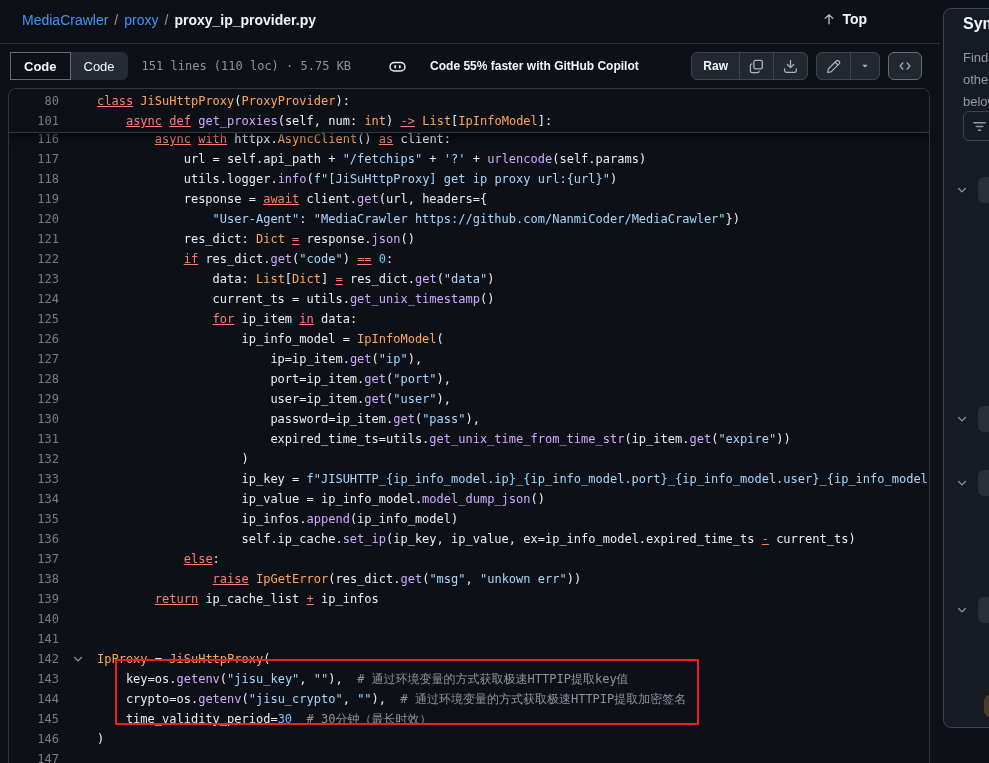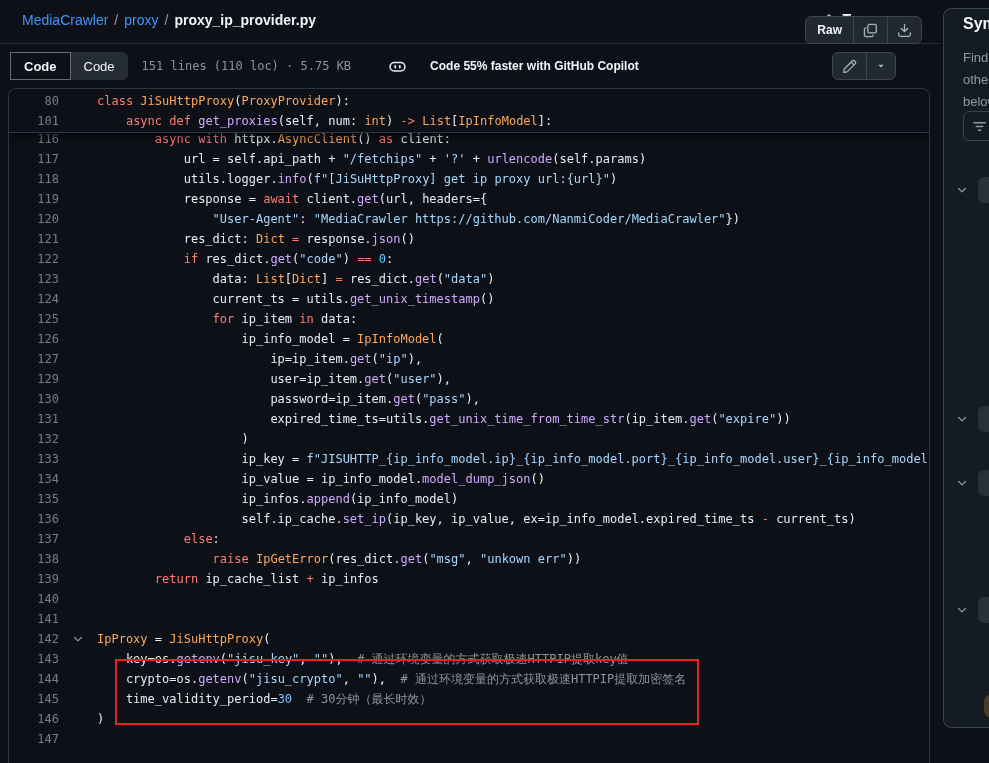--- a/index.html
+++ b/index.html
@@ -18,39 +18,39 @@
   .top-btn { position:absolute; right:73px; top:11px; display:flex; align-items:center; gap:6px;
              font-size:14px; font-weight:600; color:#f0f6fc; cursor:pointer; }
   
   .toolbar { position:absolute; left:0; top:44px; width:940px; height:44px; display:flex; align-items:center; padding-left:10px; }
   .seg { display:flex; align-items:center; background:#262c36; border-radius:6px; height:28px; }
   .seg-on { height:28px; display:flex; align-items:center; padding:0 13px; background:#0d1117;
             border:1px solid #656c76; border-radius:0; font-size:13px; font-weight:600; color:#f0f6fc; cursor:pointer; }
   .seg-off { padding:0 13px; font-size:13px; font-weight:500; color:#f0f6fc; cursor:pointer; }
   .meta { margin-left:14px; font-family:"DejaVu Sans Mono", monospace; font-size:12px; color:#8b949e; white-space:nowrap; }
   .copilot { margin-left:38px; display:flex; align-items:center; gap:24px; font-size:12px; font-weight:700; color:#f0f6fc; white-space:nowrap; cursor:pointer; }
-  .actions { margin-left:auto; margin-right:18px; display:flex; align-items:center; gap:8px;flex-direction:column; }
+  .actions { margin-left:auto; margin-right:18px; display:flex; align-items:center; gap:8px; }
   .btngroup { display:flex; align-items:stretch; height:28px; background:#212830; border:1px solid #3d444d; border-radius:6px; overflow:hidden; }
   .gbtn { display:flex; align-items:center; padding:0 9px; border-left:1px solid #3d444d; cursor:pointer; color:#aab2bd; }
   .gbtn:first-child { border-left:none; }
   .gbtn .lbl { font-size:12px; font-weight:600; color:#f0f6fc; padding:0 2px; }
   .solo { height:28px; width:34px; display:flex; align-items:center; justify-content:center;
           background:#212830; border:1px solid #656c76; border-radius:6px; cursor:pointer; color:#aab2bd; }
   
   .code-panel { position:absolute; left:8px; top:88px; width:922px; height:675px;
                 border:1px solid #30363d; border-bottom:none; border-radius:8px 8px 0 0; overflow:hidden;
                 font-family:"DejaVu Sans Mono", monospace; font-size:12px; background:#0d1117; }
   .lines { position:absolute; left:0; top:40px; right:0; }
   .sticky { position:absolute; left:0; top:0; right:0; height:44px; z-index:2; background:#0d1117;
             border-bottom:1px solid #2f3742; box-shadow:0 4px 7px rgba(1,4,9,.55); padding-top:2px; }
   .row { display:flex; height:20px; line-height:20px; white-space:pre; }
   .ln { width:50px; flex:none; text-align:right; color:#767d86; cursor:pointer; }
   .gap { width:38px; flex:none; display:flex; align-items:center; justify-content:center; color:#8b949e; }
   .codetext { flex:none; white-space:pre; }
-  .tk-p { color:var(--plain); } .tk-k { color:var(--kw); } .tk-s { color:var(--str); }
+  .tk-p { color:var(--plain); } .tk-k { color:var(--kw);text-decoration:underline; } .tk-s { color:var(--str); }
   .tk-n { color:var(--num); } .tk-f { color:var(--fn); } .tk-c { color:var(--typ); }
   .tk-m { color:var(--com); }
   .redbox { position:absolute; left:106px; top:570px; width:584px; height:66px;
             border:2px solid var(--ann); z-index:3; pointer-events:none; }
   
   .sidebar { position:absolute; left:943px; top:8px; width:70px; height:720px; background:#151b23;
              border:1px solid #3d444d; border-radius:8px; overflow:hidden; z-index:4; }
   .sb-title { position:absolute; left:19px; top:6px; font-size:16px; font-weight:700; color:#f0f6fc; white-space:nowrap; }
   .sb-desc { position:absolute; left:19px; top:38px; font-size:13px; line-height:22px; color:#9198a1; white-space:nowrap; }
   .sb-filter { position:absolute; left:19px; top:102px; width:60px; height:30px; border:1px solid #3d444d;
@@ -151,20 +151,21 @@
         <div class="row"><span class="ln">118</span><span class="gap"></span><span class="codetext"><span class="tk-p">            utils.logger.</span><span class="tk-f">info</span><span class="tk-p">(</span><span class="tk-s">f"[JiSuHttpProxy] get ip proxy url:{url}"</span><span class="tk-p">)</span></span></div>
         <div class="row"><span class="ln">119</span><span class="gap"></span><span class="codetext"><span class="tk-p">            response = </span><span class="tk-k">await</span><span class="tk-p"> client.</span><span class="tk-f">get</span><span class="tk-p">(url, headers={</span></span></div>
         <div class="row"><span class="ln">120</span><span class="gap"></span><span class="codetext"><span class="tk-p">                </span><span class="tk-s">"User-Agent"</span><span class="tk-p">: </span><span class="tk-s">"MediaCrawler https://github.com/NanmiCoder/MediaCrawler"</span><span class="tk-p">})</span></span></div>
         <div class="row"><span class="ln">121</span><span class="gap"></span><span class="codetext"><span class="tk-p">            res_dict: </span><span class="tk-c">Dict</span><span class="tk-p"> </span><span class="tk-k">=</span><span class="tk-p"> response.</span><span class="tk-f">json</span><span class="tk-p">()</span></span></div>
         <div class="row"><span class="ln">122</span><span class="gap"></span><span class="codetext"><span class="tk-p">            </span><span class="tk-k">if</span><span class="tk-p"> res_dict.</span><span class="tk-f">get</span><span class="tk-p">(</span><span class="tk-s">"code"</span><span class="tk-p">) </span><span class="tk-k">==</span><span class="tk-p"> </span><span class="tk-n">0</span><span class="tk-p">:</span></span></div>
         <div class="row"><span class="ln">123</span><span class="gap"></span><span class="codetext"><span class="tk-p">                data: </span><span class="tk-c">List</span><span class="tk-p">[</span><span class="tk-c">Dict</span><span class="tk-p">] </span><span class="tk-k">=</span><span class="tk-p"> res_dict.</span><span class="tk-f">get</span><span class="tk-p">(</span><span class="tk-s">"data"</span><span class="tk-p">)</span></span></div>
         <div class="row"><span class="ln">124</span><span class="gap"></span><span class="codetext"><span class="tk-p">                current_ts = utils.</span><span class="tk-f">get_unix_timestamp</span><span class="tk-p">()</span></span></div>
         <div class="row"><span class="ln">125</span><span class="gap"></span><span class="codetext"><span class="tk-p">                </span><span class="tk-k">for</span><span class="tk-p"> ip_item </span><span class="tk-k">in</span><span class="tk-p"> data:</span></span></div>
         <div class="row"><span class="ln">126</span><span class="gap"></span><span class="codetext"><span class="tk-p">                    ip_info_model = </span><span class="tk-c">IpInfoModel</span><span class="tk-p">(</span></span></div>
         <div class="row"><span class="ln">127</span><span class="gap"></span><span class="codetext"><span class="tk-p">                        ip=ip_item.</span><span class="tk-f">get</span><span class="tk-p">(</span><span class="tk-s">"ip"</span><span class="tk-p">),</span></span></div>
+        <div class="row"><span class="ln">128</span><span class="gap"></span><span class="codetext"><span class="tk-p">                        port=ip_item.</span><span class="tk-f">get</span><span class="tk-p">(</span><span class="tk-s">"port"</span><span class="tk-p">),</span></span></div>
         <div class="row"><span class="ln">129</span><span class="gap"></span><span class="codetext"><span class="tk-p">                        user=ip_item.</span><span class="tk-f">get</span><span class="tk-p">(</span><span class="tk-s">"user"</span><span class="tk-p">),</span></span></div>
         <div class="row"><span class="ln">130</span><span class="gap"></span><span class="codetext"><span class="tk-p">                        password=ip_item.</span><span class="tk-f">get</span><span class="tk-p">(</span><span class="tk-s">"pass"</span><span class="tk-p">),</span></span></div>
         <div class="row"><span class="ln">131</span><span class="gap"></span><span class="codetext"><span class="tk-p">                        expired_time_ts=utils.</span><span class="tk-f">get_unix_time_from_time_str</span><span class="tk-p">(ip_item.</span><span class="tk-f">get</span><span class="tk-p">(</span><span class="tk-s">"expire"</span><span class="tk-p">))</span></span></div>
         <div class="row"><span class="ln">132</span><span class="gap"></span><span class="codetext"><span class="tk-p">                    )</span></span></div>
         <div class="row"><span class="ln">133</span><span class="gap"></span><span class="codetext"><span class="tk-p">                    ip_key = </span><span class="tk-s">f"JISUHTTP_{ip_info_model.ip}_{ip_info_model.port}_{ip_info_model.user}_{ip_info_model</span></span></div>
         <div class="row"><span class="ln">134</span><span class="gap"></span><span class="codetext"><span class="tk-p">                    ip_value = ip_info_model.</span><span class="tk-f">model_dump_json</span><span class="tk-p">()</span></span></div>
         <div class="row"><span class="ln">135</span><span class="gap"></span><span class="codetext"><span class="tk-p">                    ip_infos.</span><span class="tk-f">append</span><span class="tk-p">(ip_info_model)</span></span></div>
         <div class="row"><span class="ln">136</span><span class="gap"></span><span class="codetext"><span class="tk-p">                    self.ip_cache.</span><span class="tk-f">set_ip</span><span class="tk-p">(ip_key, ip_value, ex=ip_info_model.expired_time_ts </span><span class="tk-k">-</span><span class="tk-p"> current_ts)</span></span></div>
         <div class="row"><span class="ln">137</span><span class="gap"></span><span class="codetext"><span class="tk-p">            </span><span class="tk-k">else</span><span class="tk-p">:</span></span></div>
         <div class="row"><span class="ln">138</span><span class="gap"></span><span class="codetext"><span class="tk-p">                </span><span class="tk-k">raise</span><span class="tk-p"> </span><span class="tk-c">IpGetError</span><span class="tk-p">(res_dict.</span><span class="tk-f">get</span><span class="tk-p">(</span><span class="tk-s">"msg"</span><span class="tk-p">, </span><span class="tk-s">"unkown err"</span><span class="tk-p">))</span></span></div>

